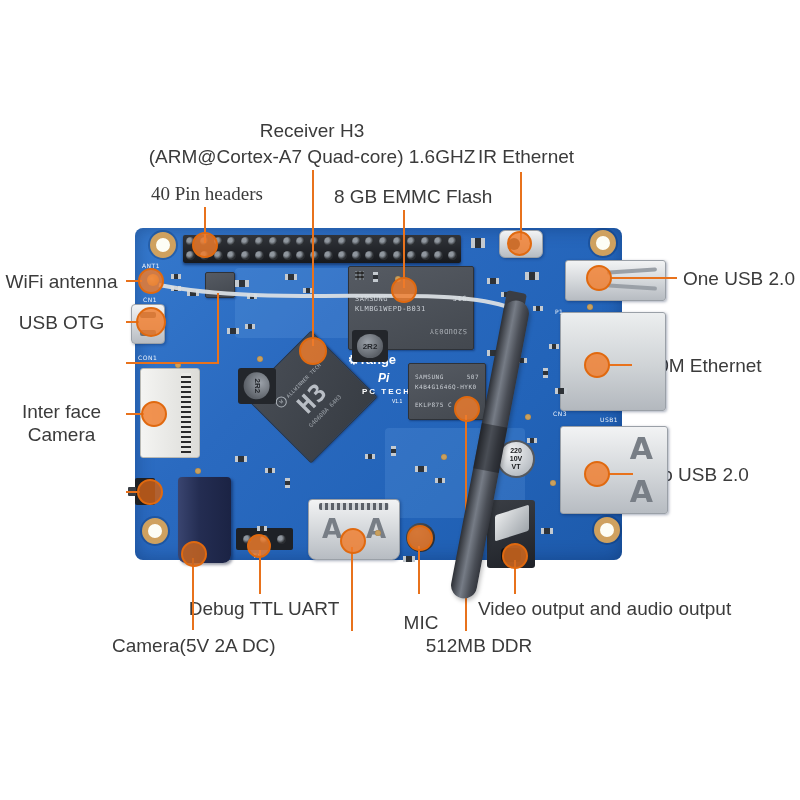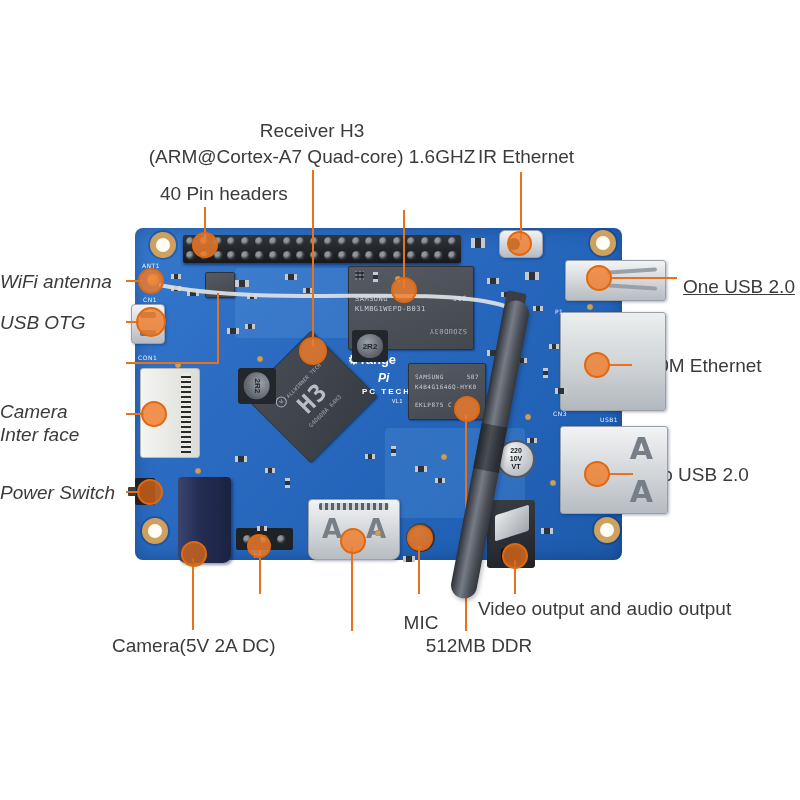--- a/index.html
+++ b/index.html
@@ -1,20 +1,20 @@
 <!DOCTYPE html>
 <html><head>
 <meta charset="utf-8">
 <style>
   html,body{margin:0;padding:0;background:#fff;}
   #canvas{position:relative;width:800px;height:800px;background:#ffffff;overflow:hidden;
           font-family:"Liberation Sans",sans-serif;}
   
   .lbl{position:absolute;font-size:19px;line-height:26px;color:#3b3b3b;white-space:nowrap;}
-  .lbl.r{text-align:left;font-style:italic;}
+  .lbl.r{text-align:center;}
   .lbl.c{text-align:center;}
   .hline,.vline{position:absolute;background:#e8721c;z-index:40;}
   .dot{position:absolute;border-radius:50%;background:rgba(240,125,44,.82);
        border:2px solid #e0690f;box-sizing:border-box;z-index:45;}
   
   #board{position:absolute;left:135px;top:228px;width:487px;height:332px;
          background:linear-gradient(135deg,#3579cd 0%,#2a6ac0 35%,#2263b8 70%,#1d5aab 100%);
          border-radius:8px;box-shadow:inset 0 0 18px rgba(0,25,70,.35);z-index:10;}
   .patch{position:absolute;background:rgba(120,180,240,.18);border-radius:4px;}
   .hole{position:absolute;width:14px;height:14px;border-radius:50%;background:#fdfdf5;
@@ -311,29 +311,30 @@
   <div style="position:absolute;left:505px;top:292px;width:20px;height:22px;background:#3a3d44;border-radius:3px;transform:rotate(11deg);z-index:46;"></div>
   <div style="position:absolute;left:477px;top:298px;width:26px;height:303px;border-radius:13px;transform:rotate(10.8deg);z-index:47;background:linear-gradient(90deg,#2d3036 0%,#767c86 42%,#4a4e56 75%,#33363d 100%);box-shadow:2px 2px 4px rgba(0,0,0,.25);">
     <div style="position:absolute;left:0;right:0;top:42%;height:15%;background:rgba(20,22,26,.45);"></div>
   </div>
 
   <div class="lbl c" style="left:122px;top:118px;width:380px;">
     <div>Receiver H3</div>
       <div>(ARM@Cortex-A7 Quad-core) 1.6GHZ</div>
   </div>
   <div class="lbl" style="left:478px;top:144px;"><span>IR Ethernet</span></div>
-  <div class="lbl" style="left:160px;top:181px;"><span>40 Pin headers</span></div>
+  <div class="lbl" style="left:151px;top:181px;font-family:Liberation Serif, serif;"><span>40 Pin headers</span></div>
+  <div class="lbl c" style="left:334px;top:184px;width:140px;"><span>8 GB EMMC Flash</span></div>
   <div class="lbl r" style="left:0px;top:269px;width:123px;"><span>WiFi antenna</span></div>
   <div class="lbl r" style="left:0px;top:310px;width:123px;"><span>USB OTG</span></div>
   <div class="lbl r" style="left:0px;top:400px;width:123px;line-height:23px;">
-    <div>Camera</div>
-      <div>Inter face</div>
+    <div>Inter face</div>
+      <div>Camera</div>
   </div>
-  <div class="lbl r" style="left:0px;top:480px;width:123px;"><span>Power Switch</span></div>
-  <div class="lbl" style="left:683px;top:274px;text-decoration:underline;"><span>One USB 2.0</span></div>
+  <div class="lbl" style="left:683px;top:266px;"><span>One USB 2.0</span></div>
   <div class="lbl" style="left:637px;top:353px;"><span>100M Ethernet</span></div>
   <div class="lbl" style="left:638px;top:462px;"><span>Two USB 2.0</span></div>
   <div class="lbl c" style="left:112px;top:633px;width:160px;"><span>Camera(5V 2A DC)</span></div>
+  <div class="lbl c" style="left:184px;top:596px;width:160px;"><span>Debug TTL UART</span></div>
   <div class="lbl c" style="left:391px;top:596px;width:60px;margin-top:14px;"><span>MIC</span></div>
   <div class="lbl c" style="left:419px;top:633px;width:120px;"><span>512MB DDR</span></div>
   <div class="lbl" style="left:478px;top:596px;"><span>Video output and audio output</span></div>
 
 </div>
 
 </body></html>

